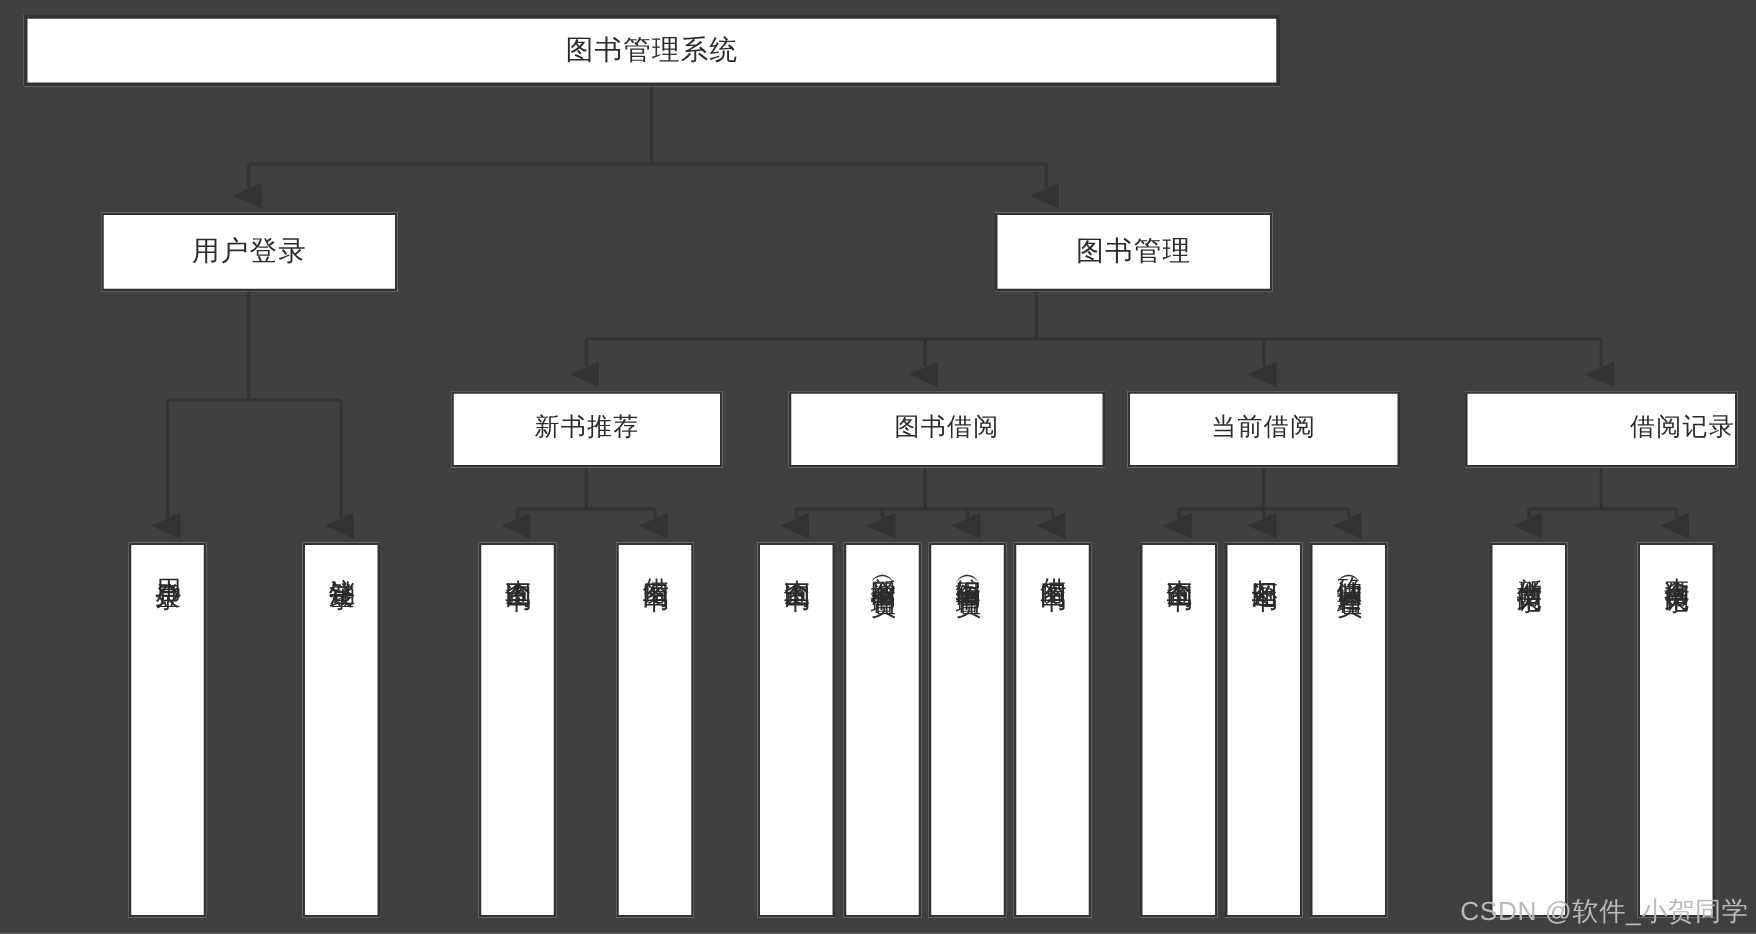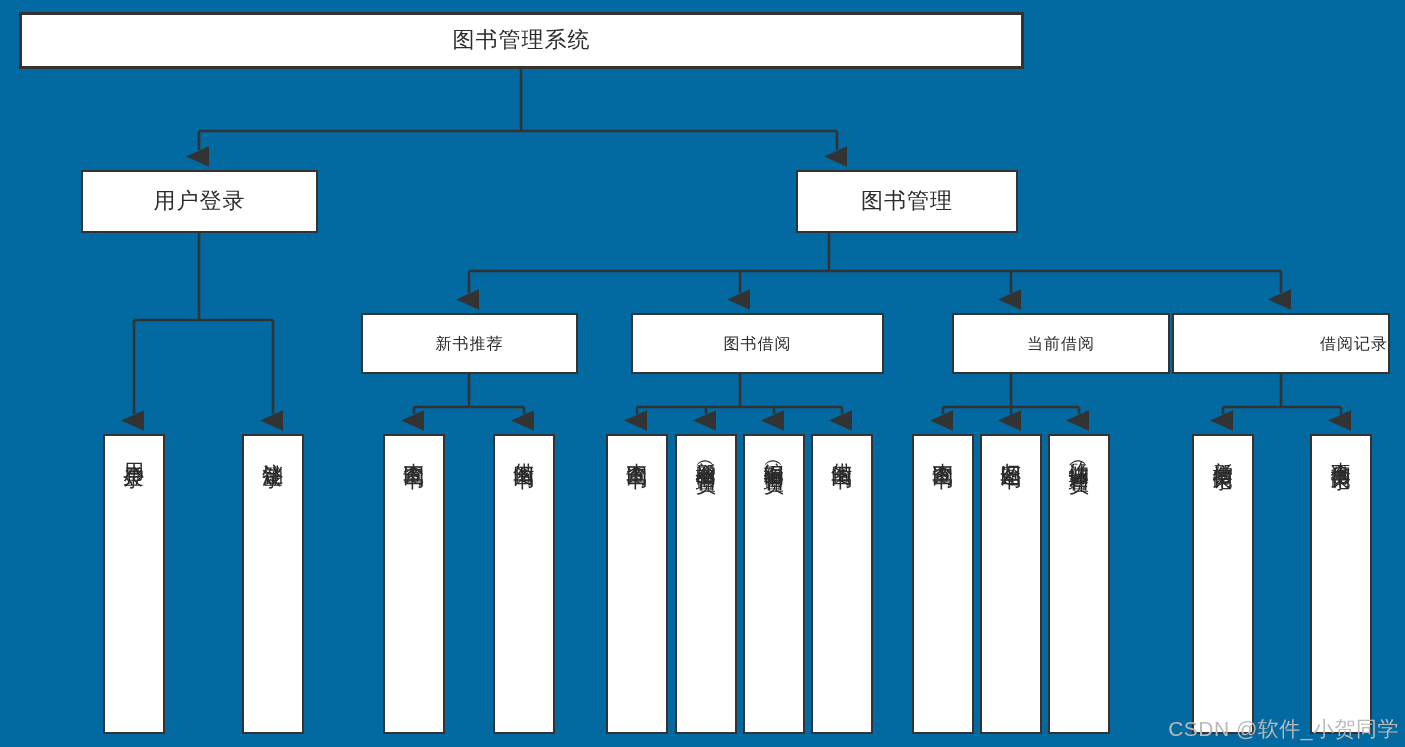--- a/index.html
+++ b/index.html
@@ -1,25 +1,25 @@
 <!DOCTYPE html>
 <html><head>
 <meta charset="utf-8">
 <style>
   html,body{margin:0;padding:0;background:#ffffff;}
   body{width:1405px;height:747px;overflow:hidden;font-family:"Liberation Sans","DejaVu Sans",sans-serif;}
-  #canvas{position:relative;width:1405px;height:747px;background:#0369a1;}
+  #canvas{position:relative;width:1405px;height:747px;background:#404040;}
   svg#lines{position:absolute;left:0;top:0;width:1405px;height:747px;pointer-events:none;}
 
   .node{position:absolute;box-sizing:border-box;background:#ffffff;
         border:2.5px solid #333333;display:flex;align-items:center;justify-content:center;
         color:#2b2b2b;}
   .node.lvl0{border-width:3px;}
   .node .lbl{font-size:22px;line-height:1.1;letter-spacing:1px;white-space:nowrap;}
-  .node.lvl3 .lbl{font-size:16px;}
+  .node.lvl3 .lbl{font-size:20px;font-family:Liberation Mono, monospace;}
   .node.leaf{align-items:flex-start;justify-content:center;padding-top:10px;}
   .node.leaf .lbl{writing-mode:vertical-rl;text-orientation:upright;
         font-size:21px;line-height:1.22;letter-spacing:2px;white-space:normal;}
   .node.leaf.tall .lbl{font-size:20px;}
   .watermark{position:absolute;right:6px;bottom:4px;color:#b9b9b9;font-size:21px;
         letter-spacing:.5px;white-space:nowrap;}
 </style>
 </head>
 <body>
 
@@ -85,21 +85,21 @@
   <div class="node lvl2" style="left:752px;top:170px;width:222px;height:63px;margin-left:44px;">
     <span class="lbl">图书管理</span>
   </div>
 
   <div class="node lvl3" style="left:361px;top:313px;width:217px;height:61px;">
     <span class="lbl">新书推荐</span>
   </div>
   <div class="node lvl3" style="left:631px;top:313px;width:253px;height:61px;">
     <span class="lbl">图书借阅</span>
   </div>
-  <div class="node lvl3" style="left:952px;top:313px;width:218px;height:61px;">
+  <div class="node lvl3" style="left:902px;top:313px;width:218px;height:61px;">
     <span class="lbl">当前借阅</span>
   </div>
   <div class="node lvl3" style="left:1172px;top:313px;width:218px;height:61px;justify-content:flex-end;">
     <span class="lbl">借阅记录</span>
   </div>
 
   <div class="node leaf" style="left:103px;top:434px;width:62px;height:300px;">
     <span class="lbl">用户登录</span>
   </div>
   <div class="node leaf" style="left:242px;top:434px;width:62px;height:300px;">

